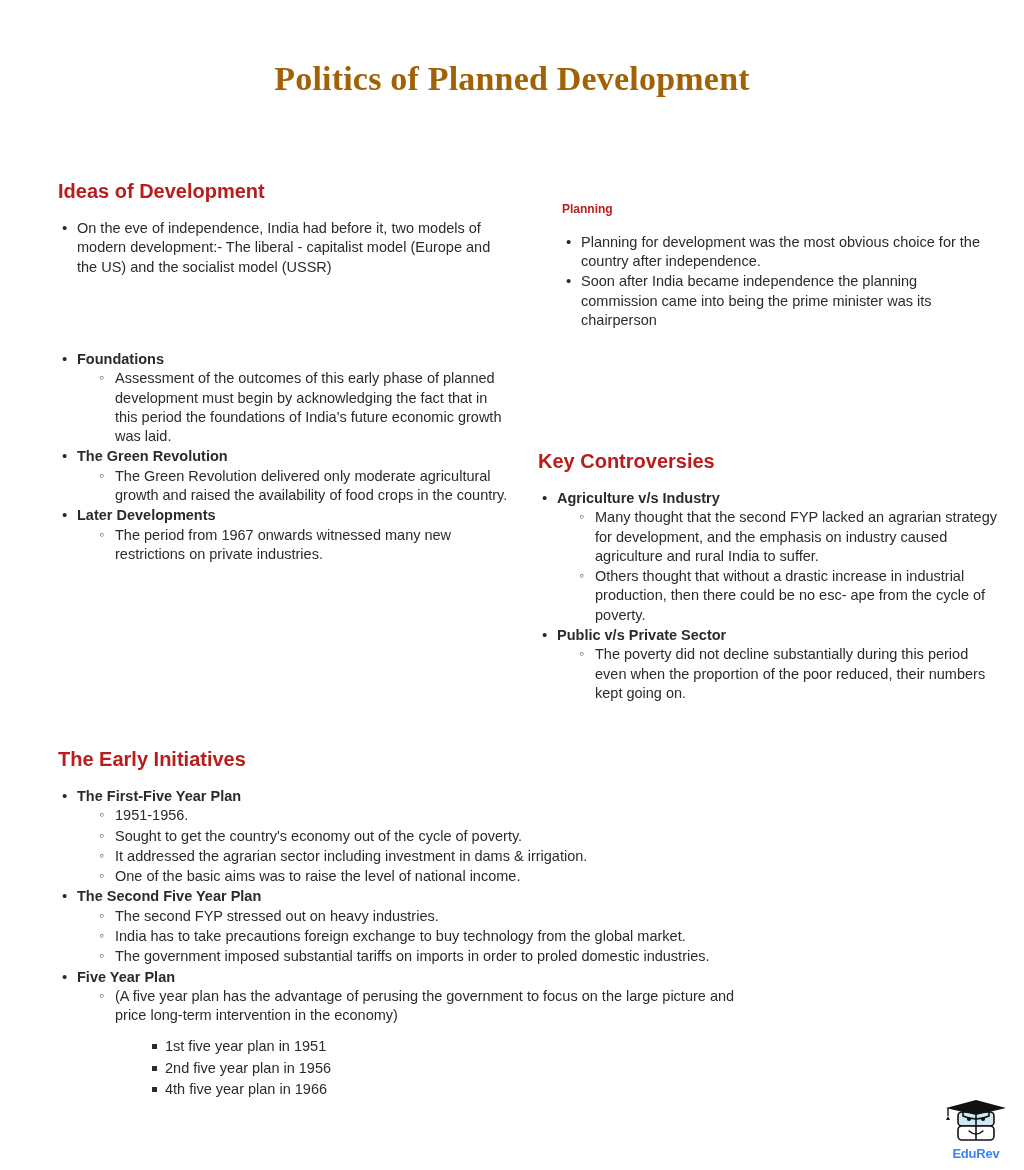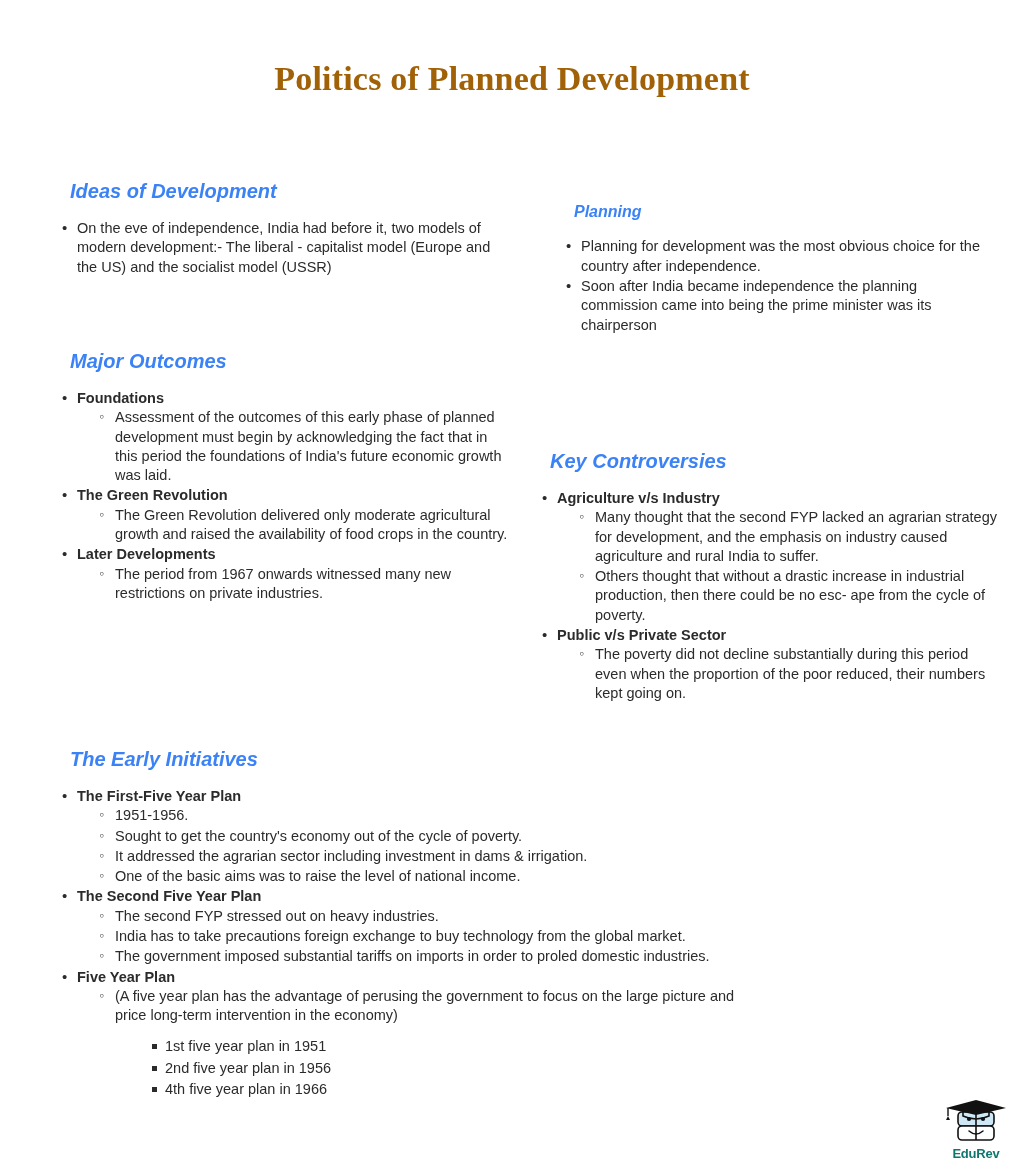--- a/index.html
+++ b/index.html
@@ -32,26 +32,25 @@
   }
 
   
   .section {
     position: absolute;
   }
   .section-heading {
     font-family: "Liberation Sans", "DejaVu Sans", sans-serif;
     font-weight: bold;
     font-size: 20px;
-    color: #3b82f6;
-    margin: 0 0 16px 12px;
+    color: #b91c1c;
+    margin: 0 0 16px 0;
     line-height: 1.15;
-    font-style: italic;
-  }
-  .section-heading.sm { font-size: 16px; }
+  }
+  .section-heading.sm { font-size: 12px; }
 
   
   ul.lvl1 {
     list-style: none;
     margin: 0;
     padding: 0;
   }
   ul.lvl1 > li {
     position: relative;
     padding-left: 19px;
@@ -131,21 +130,21 @@
     height: 68px;
   }
   .logo-word {
     position: absolute;
     left: 0;
     top: 48px;
     width: 80px;
     text-align: center;
     font-size: 13px;
     font-weight: bold;
-    color: #0f766e;
+    color: #3b82f6;
     letter-spacing: -0.2px;
   }
 </style>
 </head>
 <body>
 
 <div class="doc-title">Politics of Planned Development</div>
 
 <div class="section" id="sec-ideas">
     <div class="section-heading">Ideas of Development</div>
@@ -154,21 +153,20 @@
     </ul>
   </div>
 <div class="section" id="sec-planning">
     <div class="section-heading sm">Planning</div>
     <ul class="lvl1">
       <li><span class="li-text">Planning for development was the most obvious choice for the country after independence.</span></li>
       <li><span class="li-text">Soon after India became independence the planning commission came into being the prime minister was its chairperson</span></li>
     </ul>
   </div>
 <div class="section" id="sec-outcomes">
-    <div class="section-heading">Major Outcomes</div>
     <ul class="lvl1">
       <li class="bold"><span class="li-text">Foundations</span><ul class="lvl2">
           <li><span class="li-text">Assessment of the outcomes of this early phase of planned development must begin by acknowledging the fact that in this period the foundations of India's future economic growth was laid.</span></li>
         </ul></li>
       <li class="bold"><span class="li-text">The Green Revolution</span><ul class="lvl2">
           <li><span class="li-text">The Green Revolution delivered only moderate agricultural growth and raised the availability of food crops in the country.</span></li>
         </ul></li>
       <li class="bold"><span class="li-text">Later Developments</span><ul class="lvl2">
           <li><span class="li-text">The period from 1967 onwards witnessed many new restrictions on private industries.</span></li>
         </ul></li>

